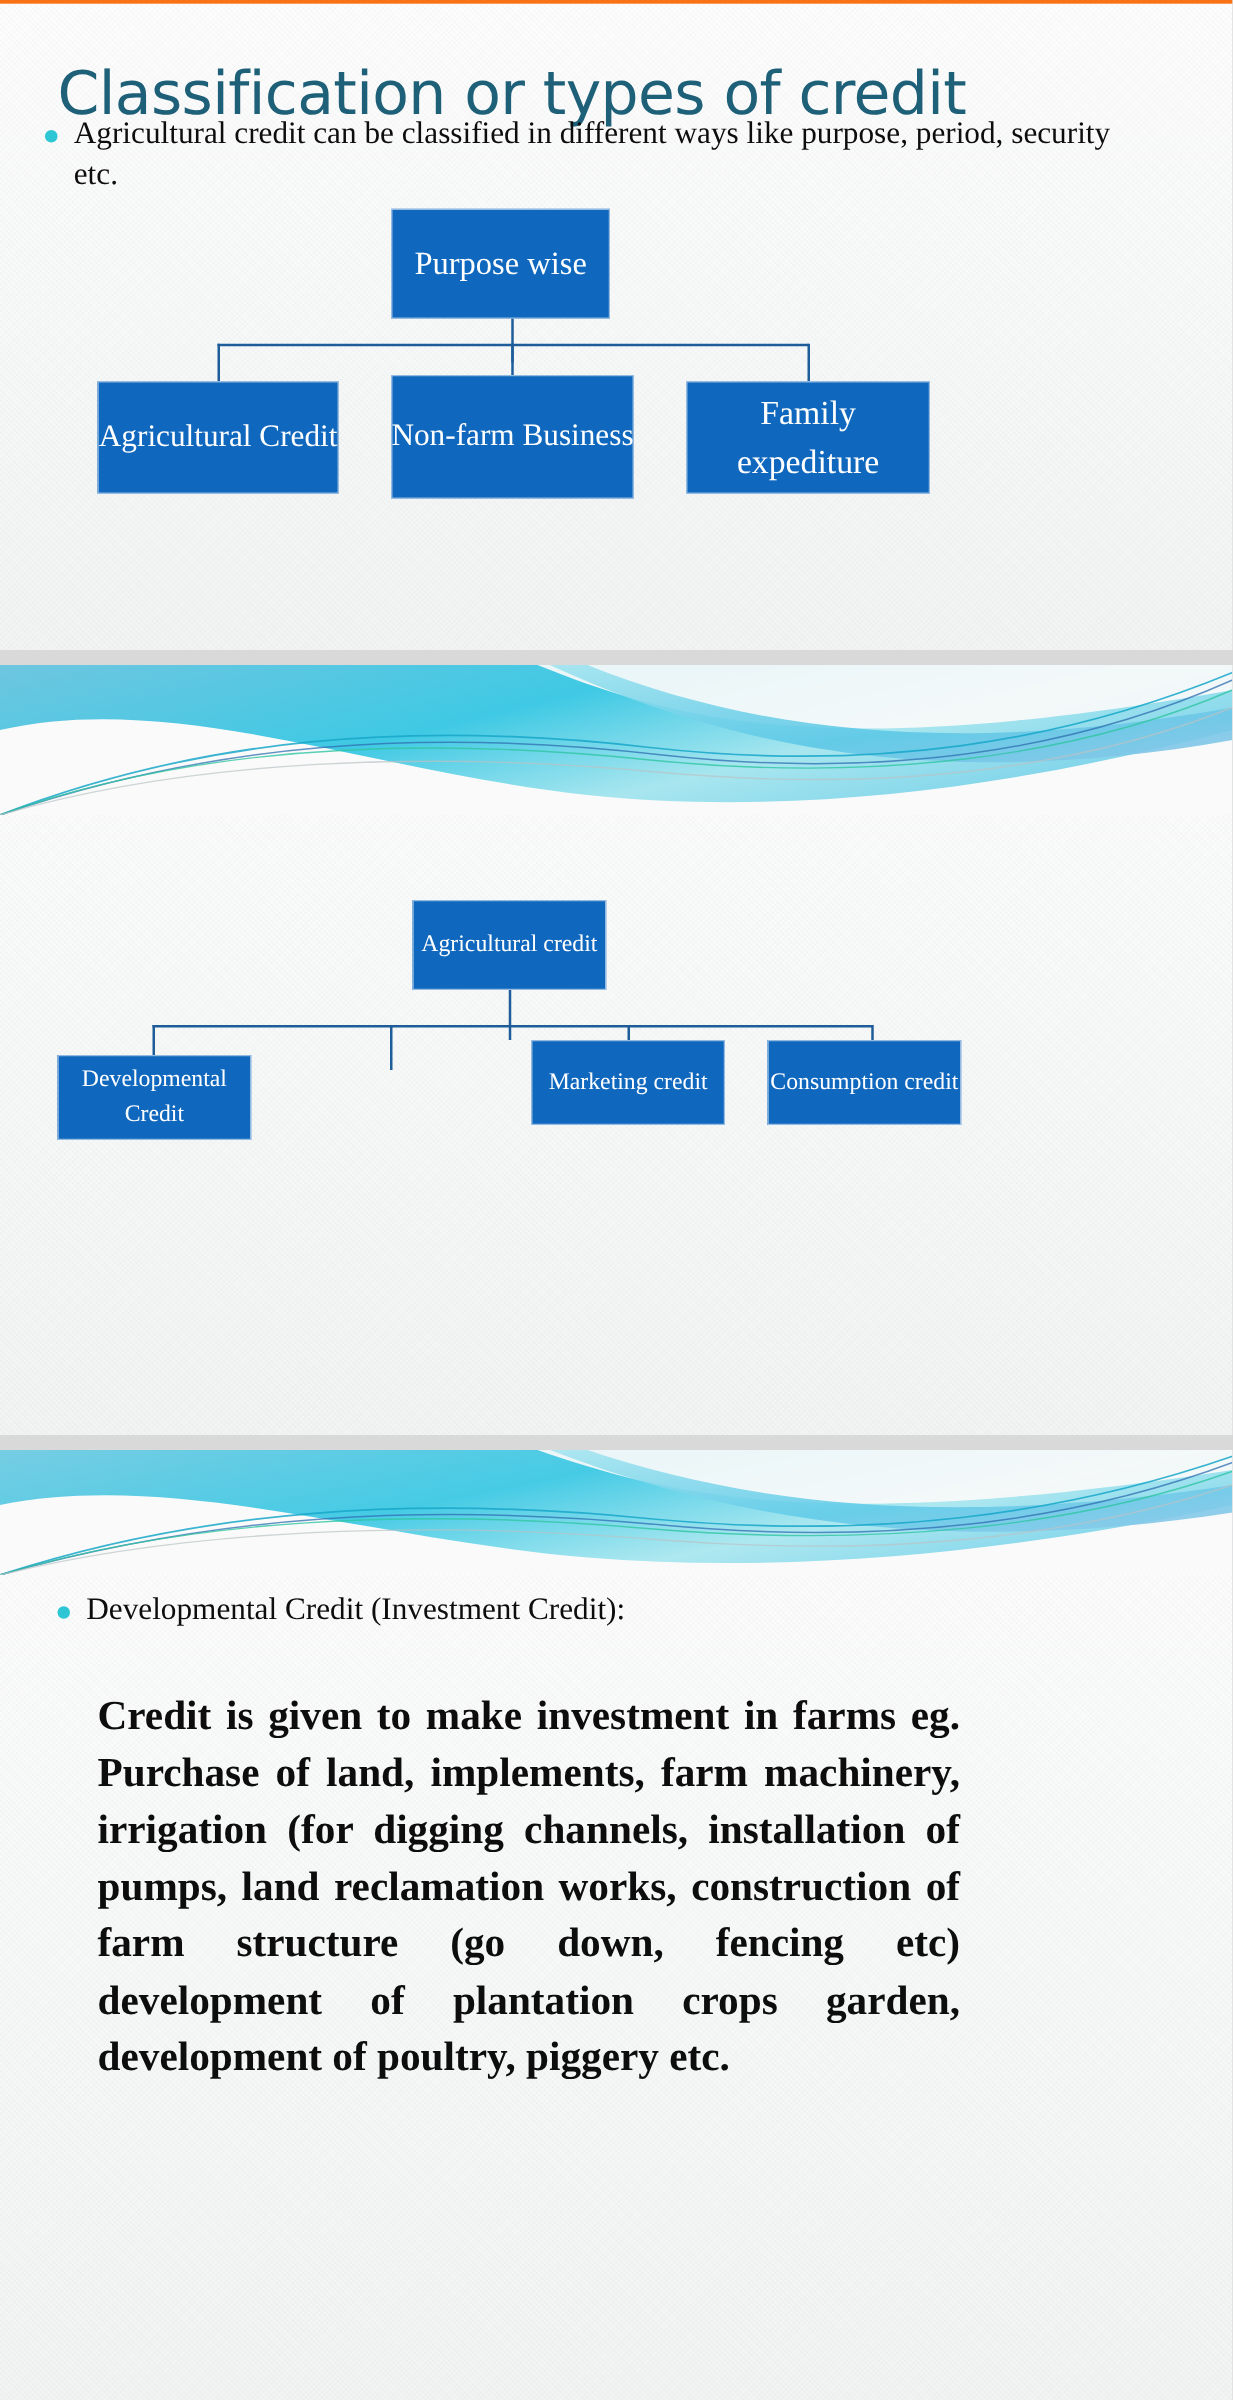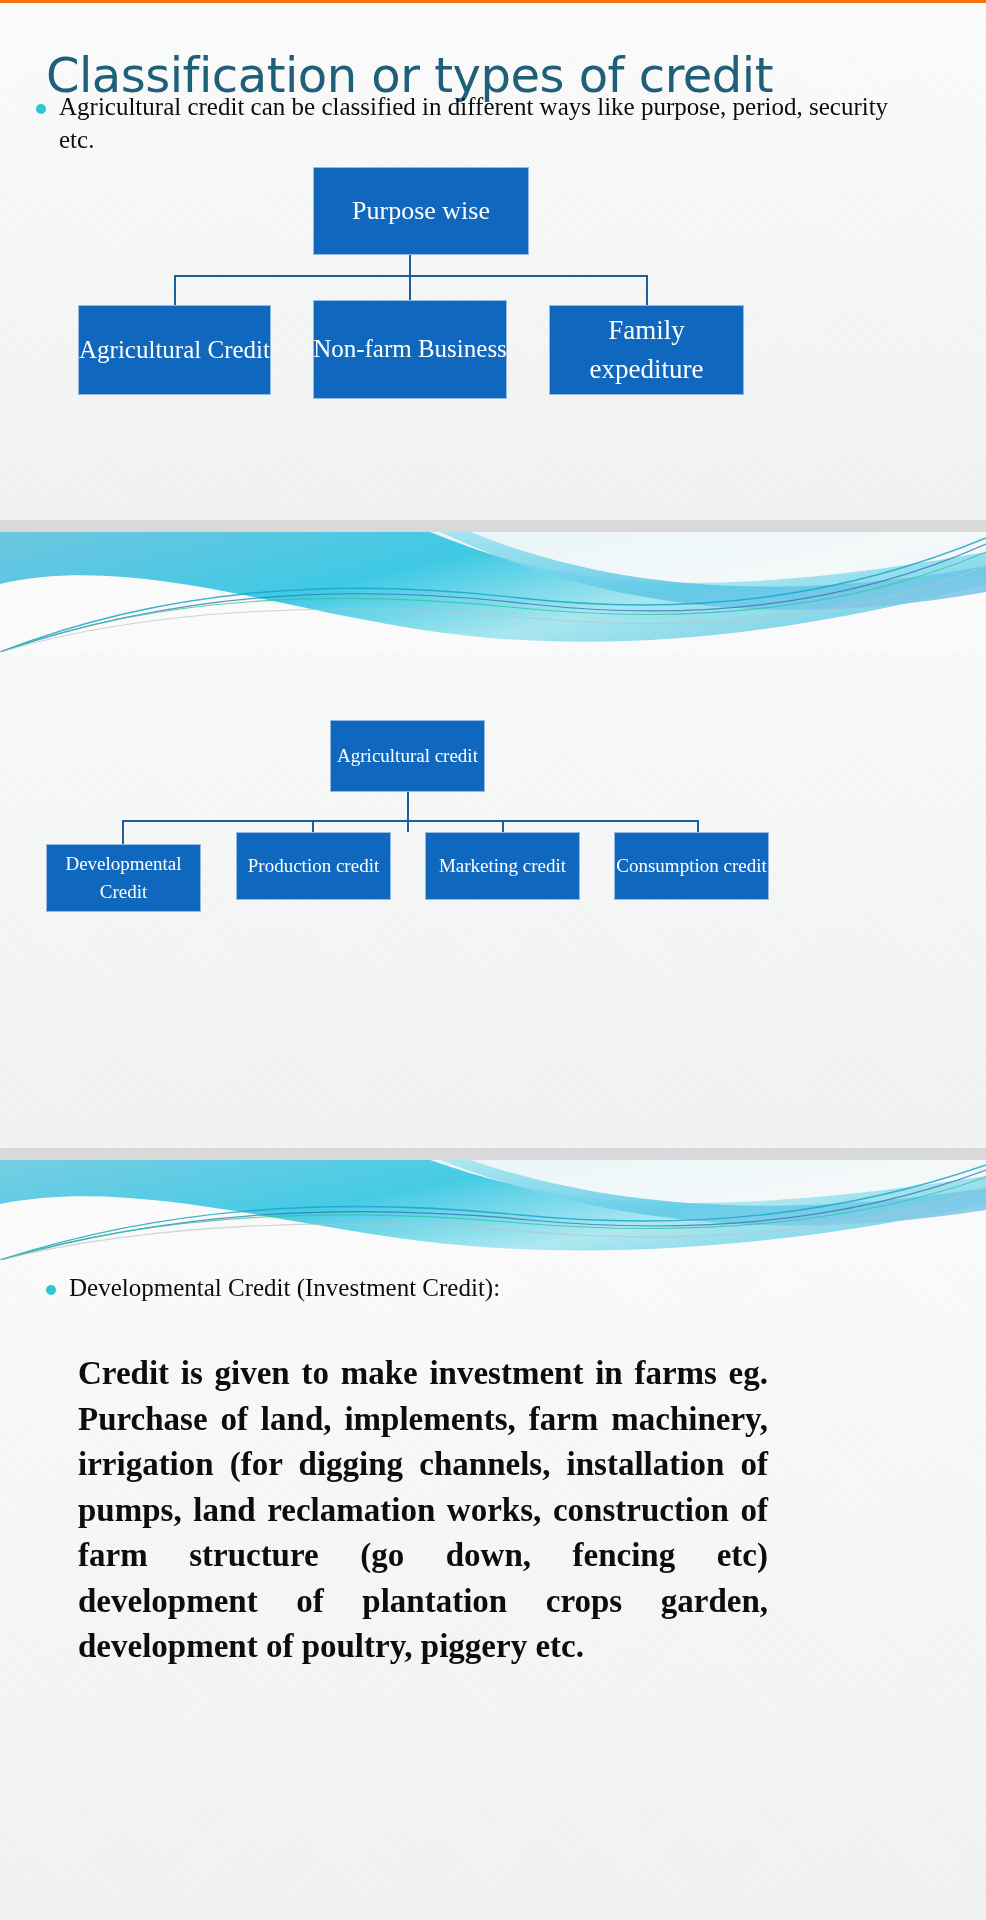--- a/index.html
+++ b/index.html
@@ -90,21 +90,21 @@
 
       <h1 class="title">Classification or types of credit</h1>
 
       <div class="bullet-row" style="left:36px;top:88px;width:880px;">
         <span class="bullet-dot"></span>
         <span class="bullet-text" style="width:840px;">Agricultural credit can be classified in different ways like purpose, period, security etc.</span>
       </div>
 
       <div class="chart" style="left:0;top:0;width:986px;height:520px;">
 
-        <div class="node" style="left:313px;top:164px;width:216px;height:88px;font-size:26px;">Purpose wise</div>
+        <div class="node" style="left:313px;top:164px;width:175px;height:88px;font-size:26px;">Purpose wise</div>
 
         <div class="connector conn-v" style="left:409px;top:252px;height:35px;"></div>
 
         <div class="connector conn-h" style="left:174px;top:272px;width:473px;"></div>
 
         <div class="connector conn-v" style="left:174px;top:272px;height:30px;"></div>
         <div class="connector conn-v" style="left:409px;top:272px;height:30px;"></div>
         <div class="connector conn-v" style="left:646px;top:272px;height:30px;"></div>
 
         <div class="node" style="left:78px;top:302px;width:193px;height:90px;font-size:25px;">Agricultural Credit</div>
@@ -152,21 +152,20 @@
 
         <div class="connector conn-v" style="left:407px;top:260px;height:40px;"></div>
         <div class="connector conn-h" style="left:122px;top:288px;width:576px;"></div>
 
         <div class="connector conn-v" style="left:122px;top:288px;height:36px;"></div>
         <div class="connector conn-v" style="left:312px;top:288px;height:36px;"></div>
         <div class="connector conn-v" style="left:502px;top:288px;height:36px;"></div>
         <div class="connector conn-v" style="left:697px;top:288px;height:36px;"></div>
 
         <div class="node" style="left:46px;top:312px;width:155px;height:68px;font-size:19px;">Developmental Credit</div>
-        <div class="node" style="left:236px;top:300px;width:155px;height:68px;font-size:19px;">Production credit</div>
         <div class="node" style="left:425px;top:300px;width:155px;height:68px;font-size:19px;">Marketing credit</div>
         <div class="node" style="left:614px;top:300px;width:155px;height:68px;font-size:19px;">Consumption credit</div>
       </div>
 
     </div>
   </section>
 
   <div class="gap" id="gap2"></div>
 
   <section class="slide" id="slide3">

